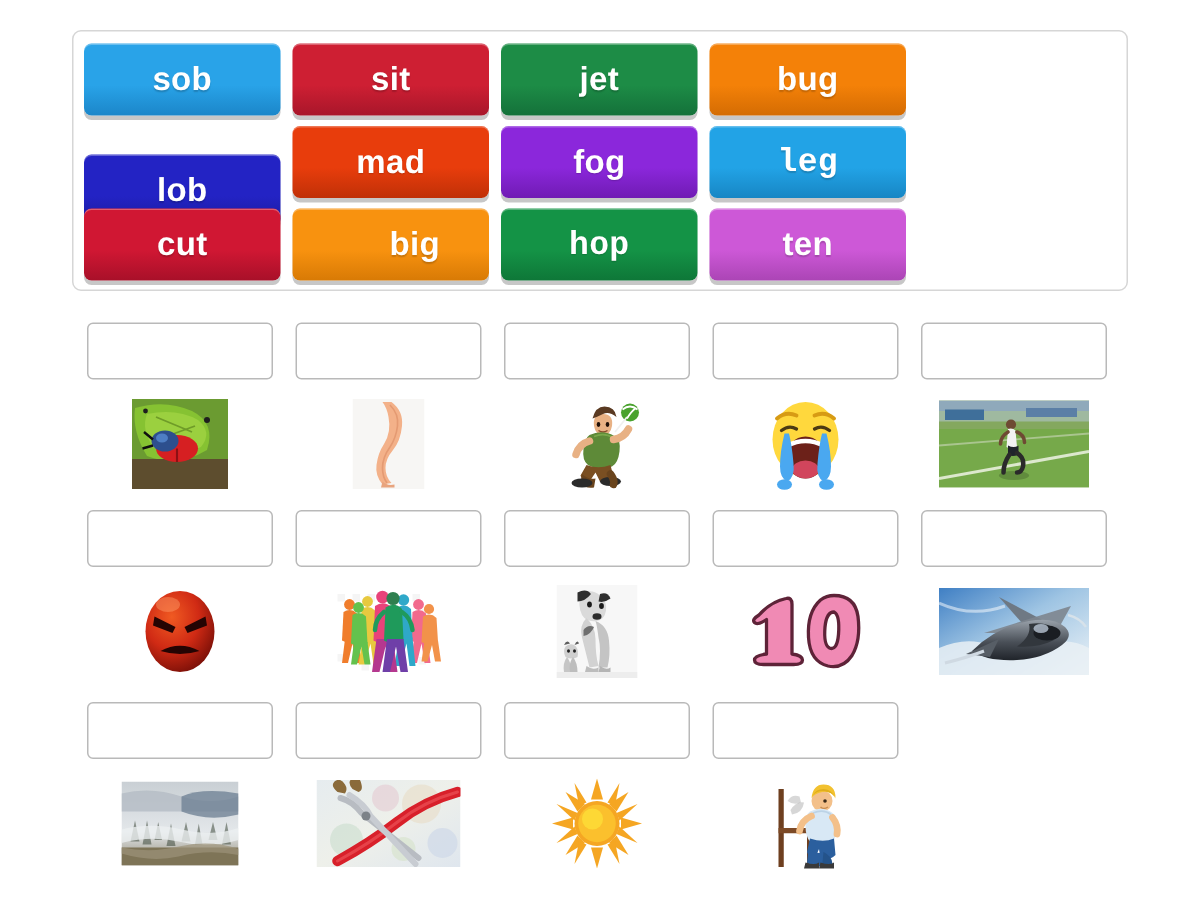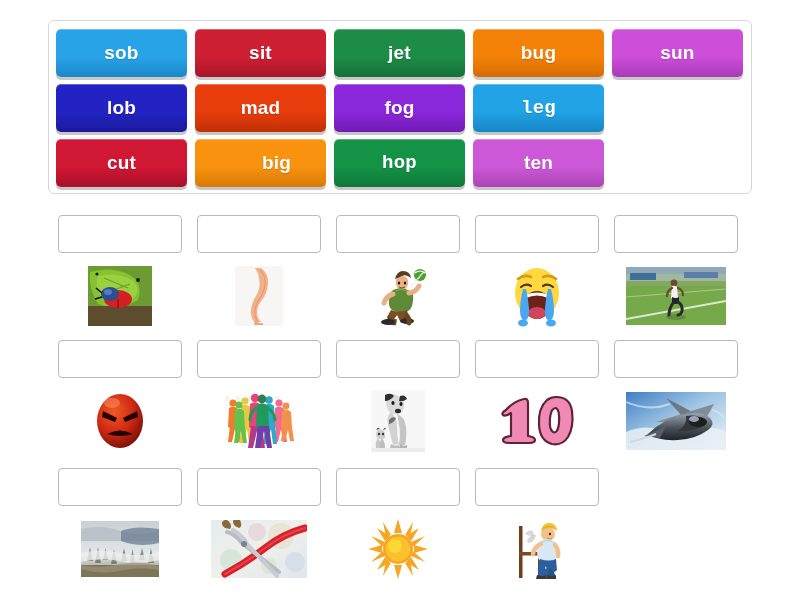--- a/index.html
+++ b/index.html
@@ -43,21 +43,21 @@
 
   .word-tile {
     flex: 0 0 131px;
     width: 131px;
     height: 48px;
     border-radius: 5px;
     display: flex;
     align-items: center;
     justify-content: center;
     color: #ffffff;
-    font-size: 19px;
+    font-size: 22px;
     font-weight: bold;
     letter-spacing: .2px;
     box-sizing: border-box;
     box-shadow: 0 3px 0 rgba(0,0,0,0.22), inset 0 1px 0 rgba(255,255,255,0.30);
     text-shadow: 0 1px 1px rgba(0,0,0,0.18);
     user-select: none;
   }
   .word-tile.empty-slot {
     background: transparent;
     box-shadow: none;
@@ -101,25 +101,24 @@
 
 <div id="page">
 
   <div class="word-bank">
 
     <div class="word-row">
       <div class="word-tile" style="background: linear-gradient(rgb(41, 163, 232) 0%, rgb(41, 163, 232) 58%, rgb(27, 134, 201) 100%); color: rgb(255, 255, 255);">sob</div>
       <div class="word-tile" style="background: linear-gradient(rgb(206, 31, 51) 0%, rgb(206, 31, 51) 58%, rgb(168, 22, 42) 100%); color: rgb(255, 255, 255);">sit</div>
       <div class="word-tile" style="background: linear-gradient(rgb(29, 140, 70) 0%, rgb(29, 140, 70) 58%, rgb(20, 113, 58) 100%); color: rgb(255, 255, 255);">jet</div>
       <div class="word-tile" style="background: linear-gradient(rgb(244, 129, 8) 0%, rgb(244, 129, 8) 58%, rgb(212, 108, 3) 100%); color: rgb(255, 255, 255);">bug</div>
-      <div class="word-tile" style="background: linear-gradient(rgb(204, 78, 217) 0%, rgb(204, 78, 217) 58%, rgb(169, 59, 184) 100%); color: rgb(255, 255, 255);">sun</div>
     </div>
 
     <div class="word-row">
-      <div class="word-tile" style="background: linear-gradient(rgb(35, 35, 196) 0%, rgb(35, 35, 196) 58%, rgb(26, 26, 156) 100%); color: rgb(255, 255, 255);">lob</div>
+      <div class="word-tile" style="background: linear-gradient(rgb(35, 35, 196) 0%, rgb(35, 35, 196) 58%, rgb(26, 26, 156) 100%); color: rgb(255, 255, 255); margin-top: 19px;">lob</div>
       <div class="word-tile" style="background: linear-gradient(rgb(232, 61, 12) 0%, rgb(232, 61, 12) 58%, rgb(192, 48, 7) 100%); color: rgb(255, 255, 255);">mad</div>
       <div class="word-tile" style="background: linear-gradient(rgb(139, 39, 219) 0%, rgb(139, 39, 219) 58%, rgb(112, 27, 180) 100%); color: rgb(255, 255, 255); text-align: center;">fog</div>
       <div class="word-tile" style="background: linear-gradient(rgb(34, 163, 230) 0%, rgb(34, 163, 230) 58%, rgb(23, 134, 196) 100%); color: rgb(255, 255, 255); font-family: Liberation Mono, monospace;">leg</div>
     </div>
 
     <div class="word-row">
       <div class="word-tile" style="background: linear-gradient(rgb(208, 23, 51) 0%, rgb(208, 23, 51) 58%, rgb(168, 16, 41) 100%); color: rgb(255, 255, 255);">cut</div>
       <div class="word-tile" style="background: linear-gradient(rgb(248, 146, 15) 0%, rgb(248, 146, 15) 58%, rgb(216, 122, 5) 100%); color: rgb(255, 255, 255); padding-left: 32px;">big</div>
       <div class="word-tile" style="background: linear-gradient(rgb(20, 147, 70) 0%, rgb(20, 147, 70) 58%, rgb(14, 119, 56) 100%); color: rgb(255, 255, 255); font-family: Liberation Mono, monospace;">hop</div>
       <div class="word-tile" style="background: linear-gradient(rgb(205, 88, 215) 0%, rgb(205, 88, 215) 58%, rgb(171, 69, 181) 100%); color: rgb(255, 255, 255);">ten</div>

